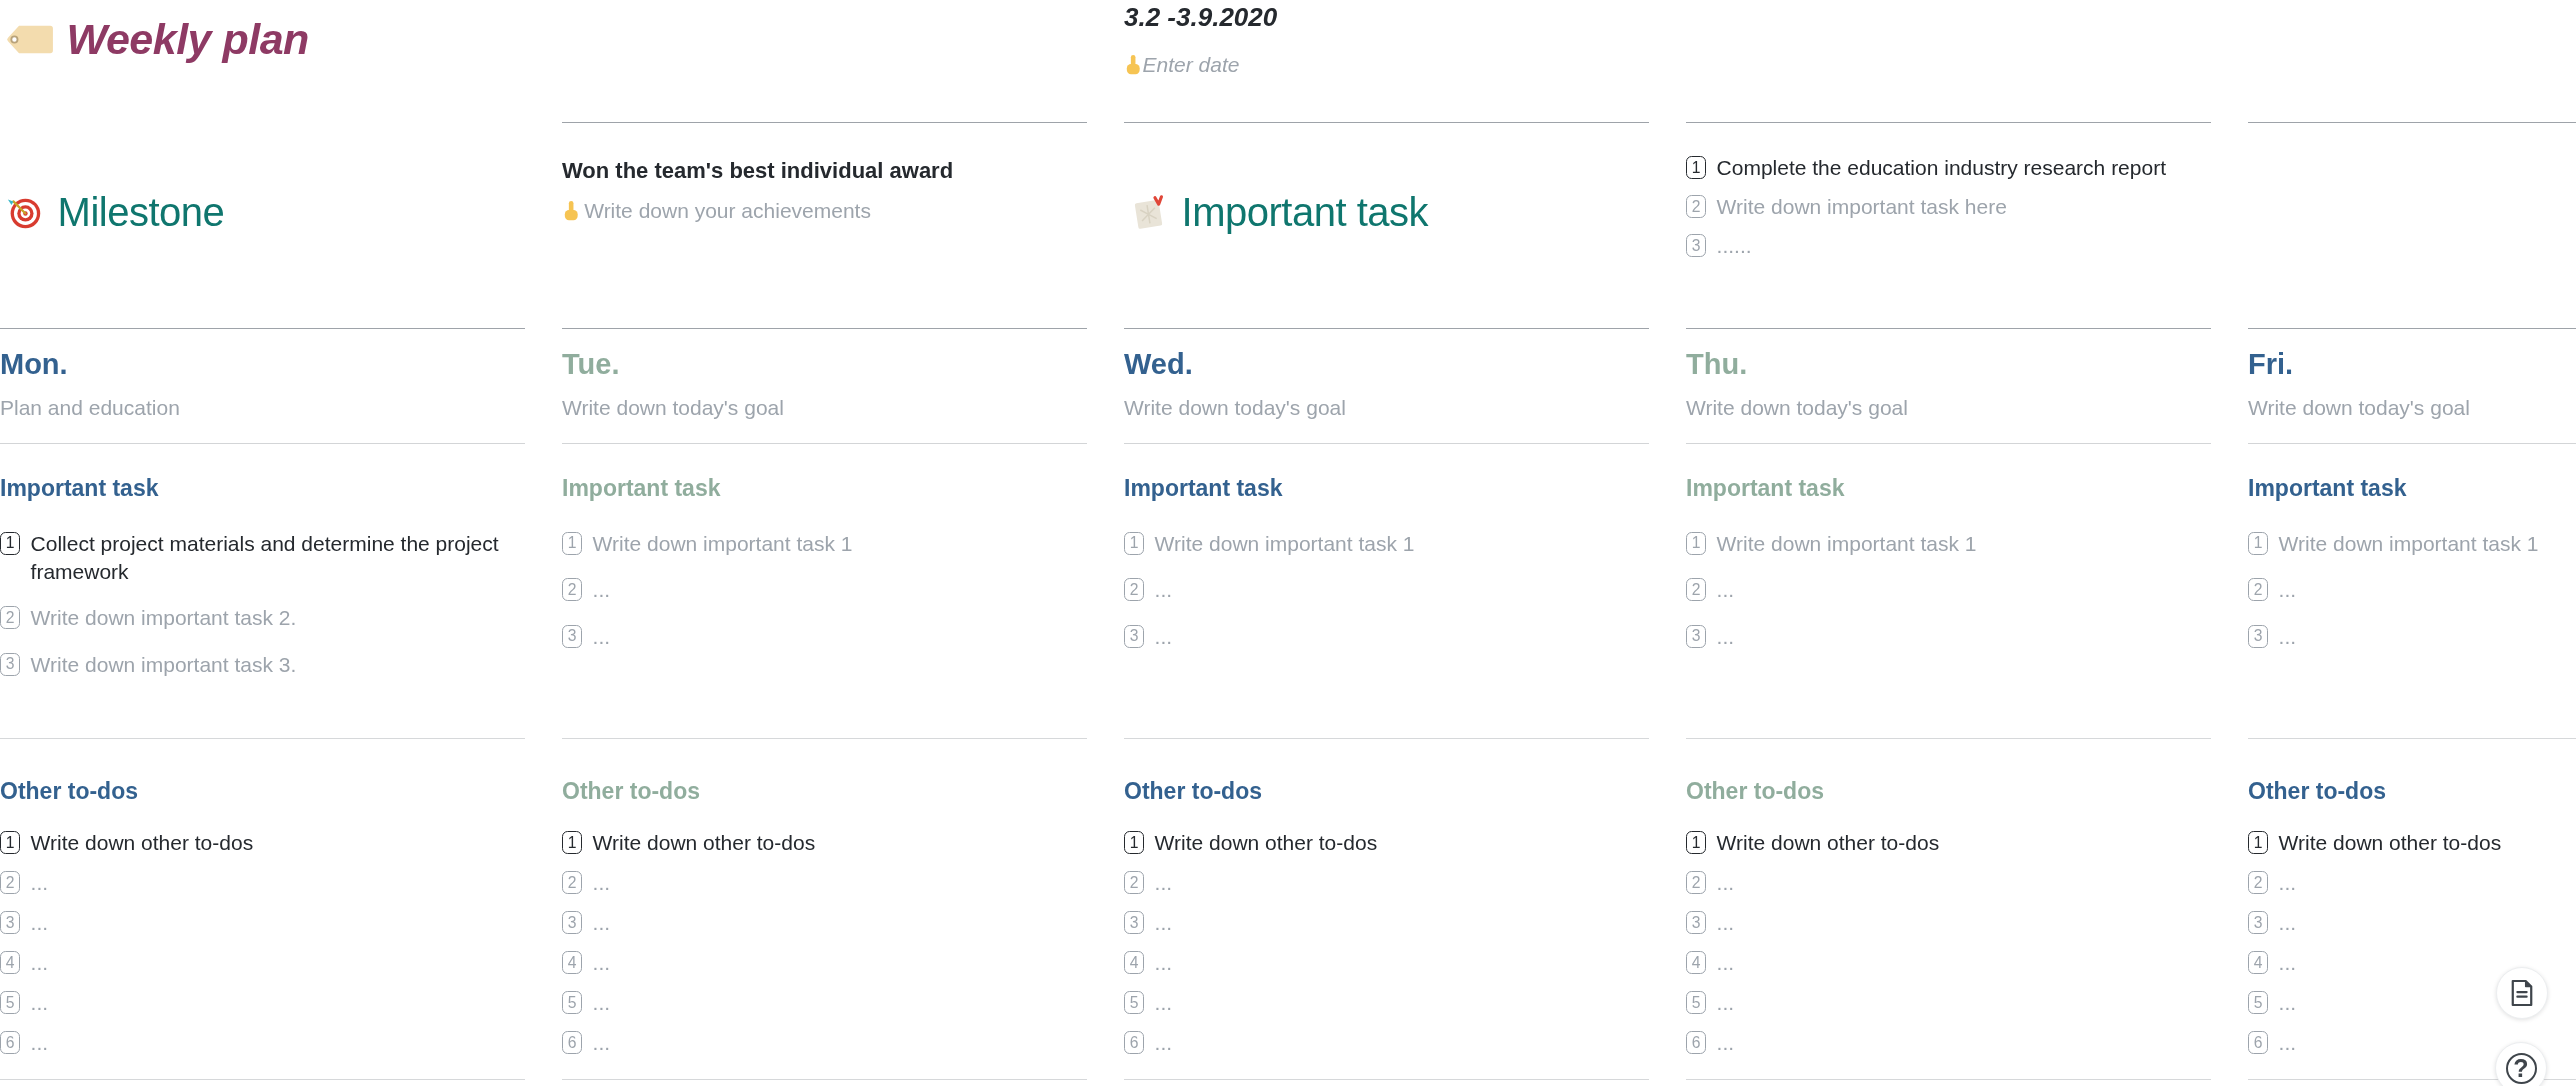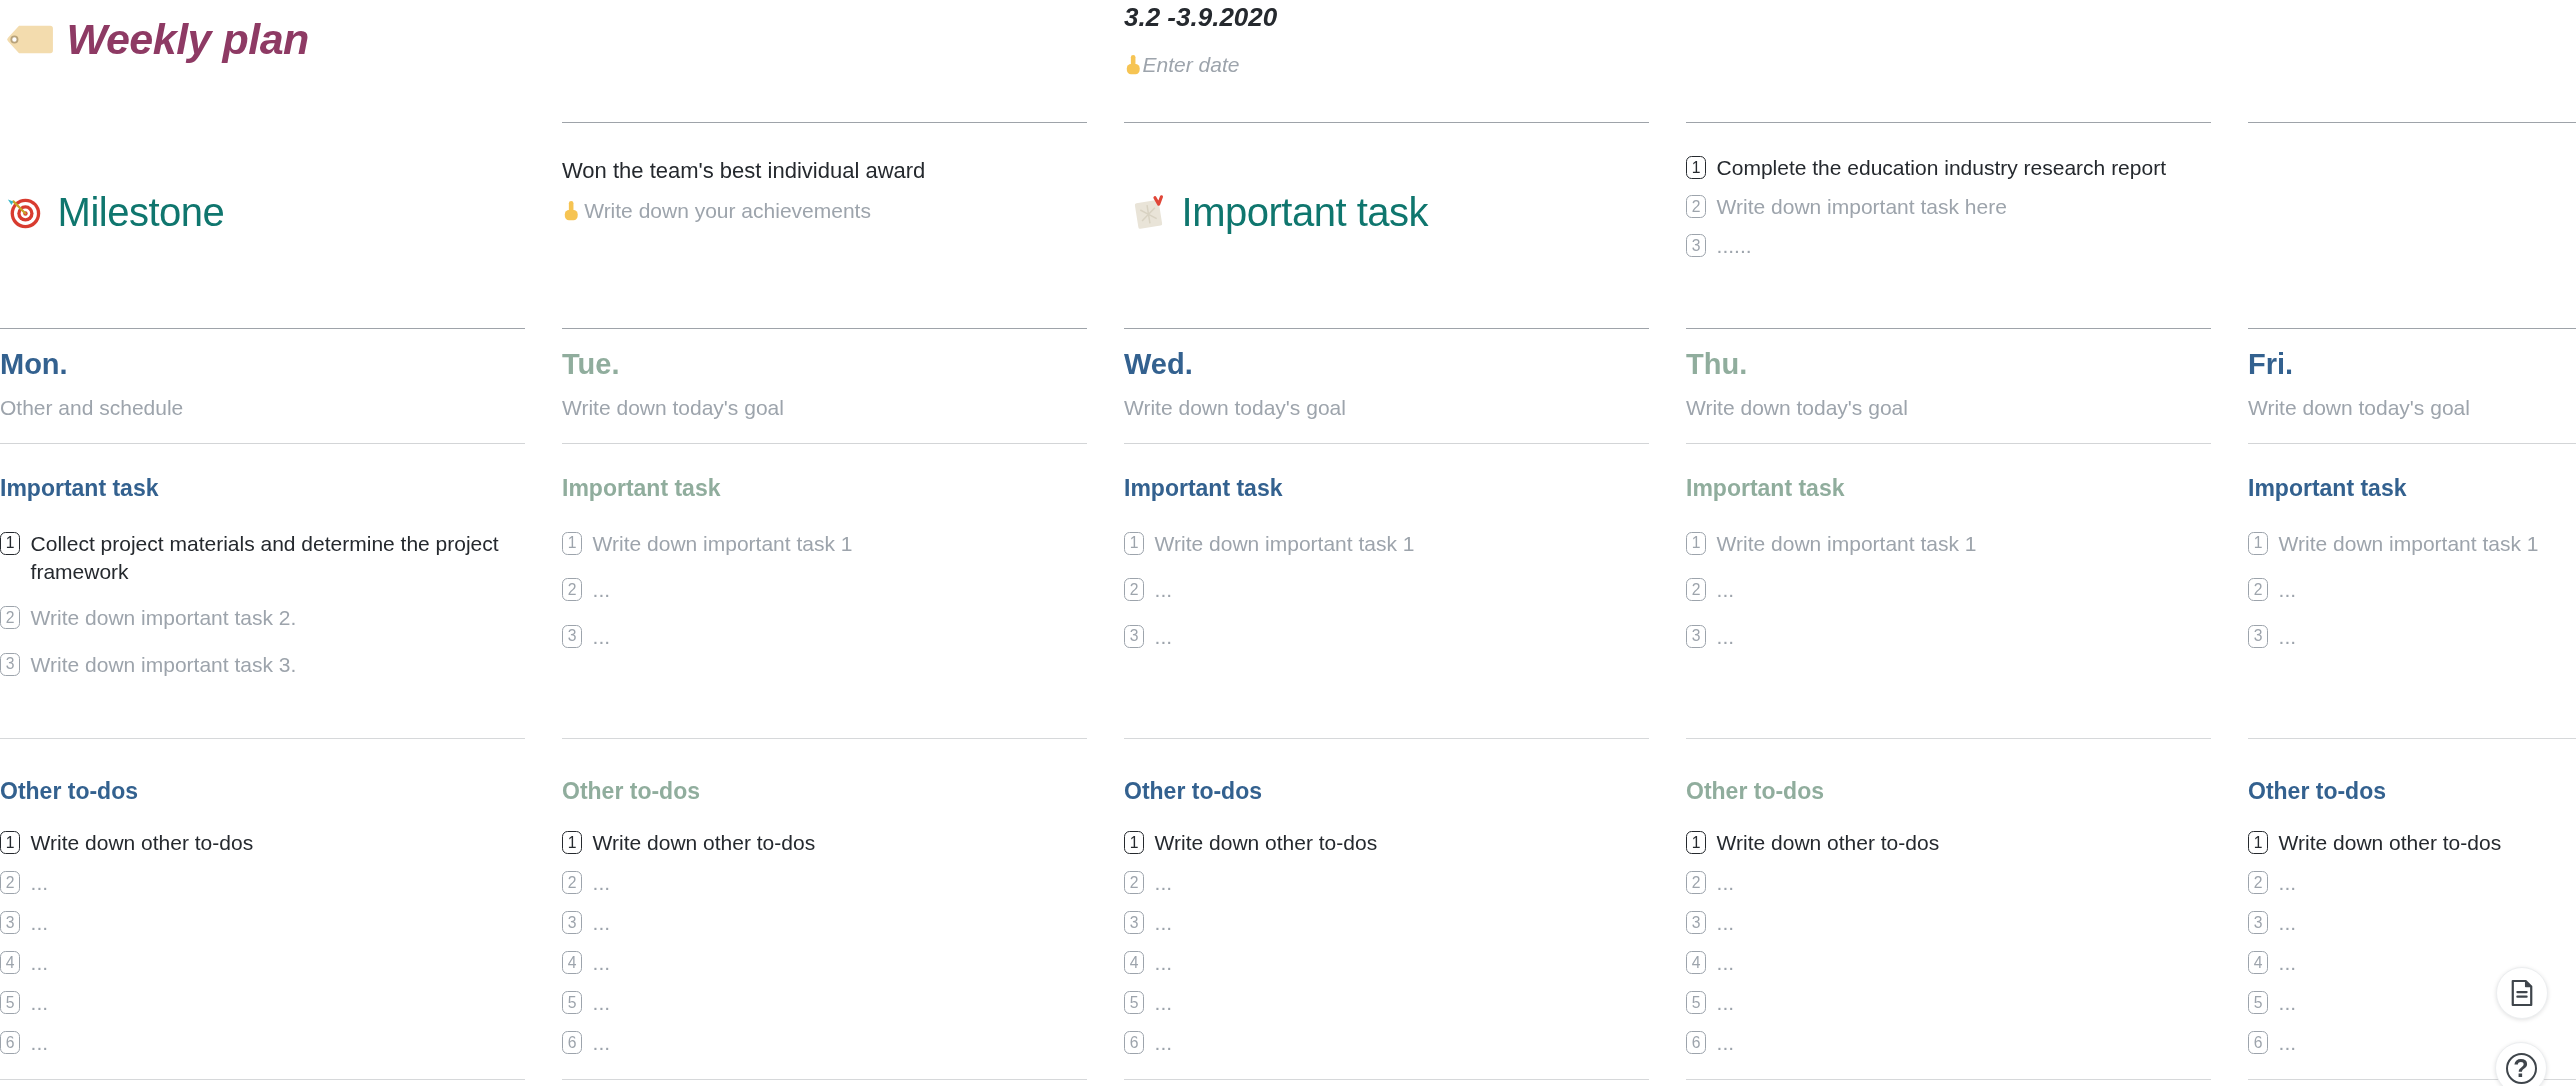--- a/index.html
+++ b/index.html
@@ -21,21 +21,21 @@
   .date-range { font-size:26px; font-weight:bold; color:#25292E; }
   .date-placeholder { margin-top:20.4px; display:flex; align-items:center; gap:0;
                       font-size:21px; color:#9DA4AC; }
 
   
   #band-milestone { height:206px; }
   #band-milestone .cell { border-bottom:1.9px solid #9EA3A9; }
   .big-heading { display:flex; align-items:center; gap:15px; padding-top:67px; padding-left:5.6px; }
   .big-heading .hd { font-size:40px; font-weight:normal; color:#0f766e; letter-spacing:-0.5px; }
   .achv { padding-top:35px; }
-  .achv-main { font-size:22px; font-weight:normal; color:#25292E; }
+  .achv-main { font-size:22px; font-weight:bold; color:#25292E; }
   .achv-ph { margin-top:15px; display:flex; align-items:center; gap:3.7px; font-size:21px; color:#9DA4AC; }
   .top-list { padding-top:31px; }
 
   
   .item { display:flex; align-items:flex-start; font-size:21px; line-height:28px; color:#25292E; }
   .item.muted { color:#9DA4AC; }
   .badge { display:inline-flex; align-items:center; justify-content:center;
            width:20.4px; height:23px; margin-right:10.2px; margin-top:1.9px; flex:0 0 auto;
            border:1.4px solid currentColor; border-radius:5.6px; font-size:15.7px; line-height:1; }
   .top-list .item { margin-bottom:11px; }
@@ -167,21 +167,21 @@
         </div>
       </div>
     </div>
     <div class="cell grow-last"></div>
   </div>
 
   <div class="band" id="band-days">
   <div class="day-col theme-blue">
     <div class="day-head">
       <div class="day-name">Mon.</div>
-      <div class="day-goal">Other and schedule</div>
+      <div class="day-goal">Plan and education</div>
     </div>
     <div class="sect-important">
       <div class="sub-heading">Important task</div>
       <div class="list">
         <div class="item">
           <span class="badge">1</span>
           <span>Collect project materials and determine the project framework</span>
         </div>
         <div class="item muted">
           <span class="badge">2</span>

